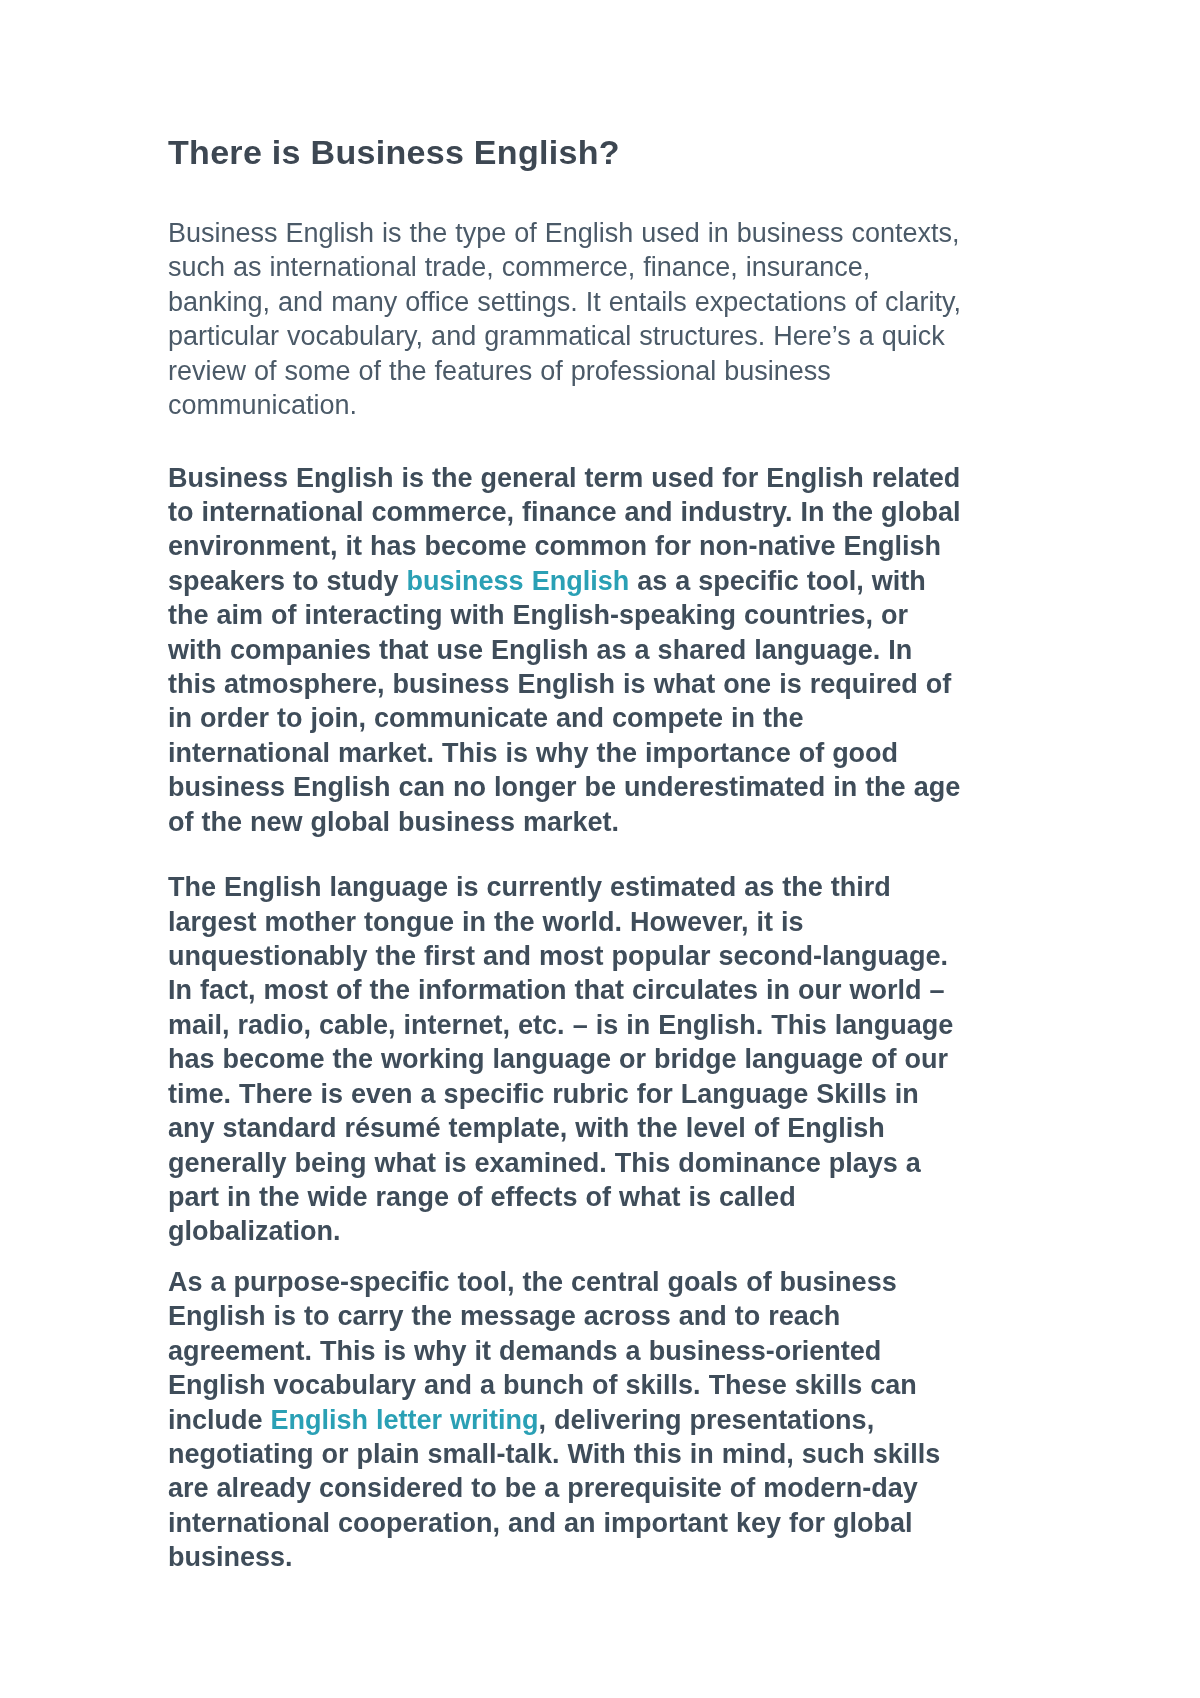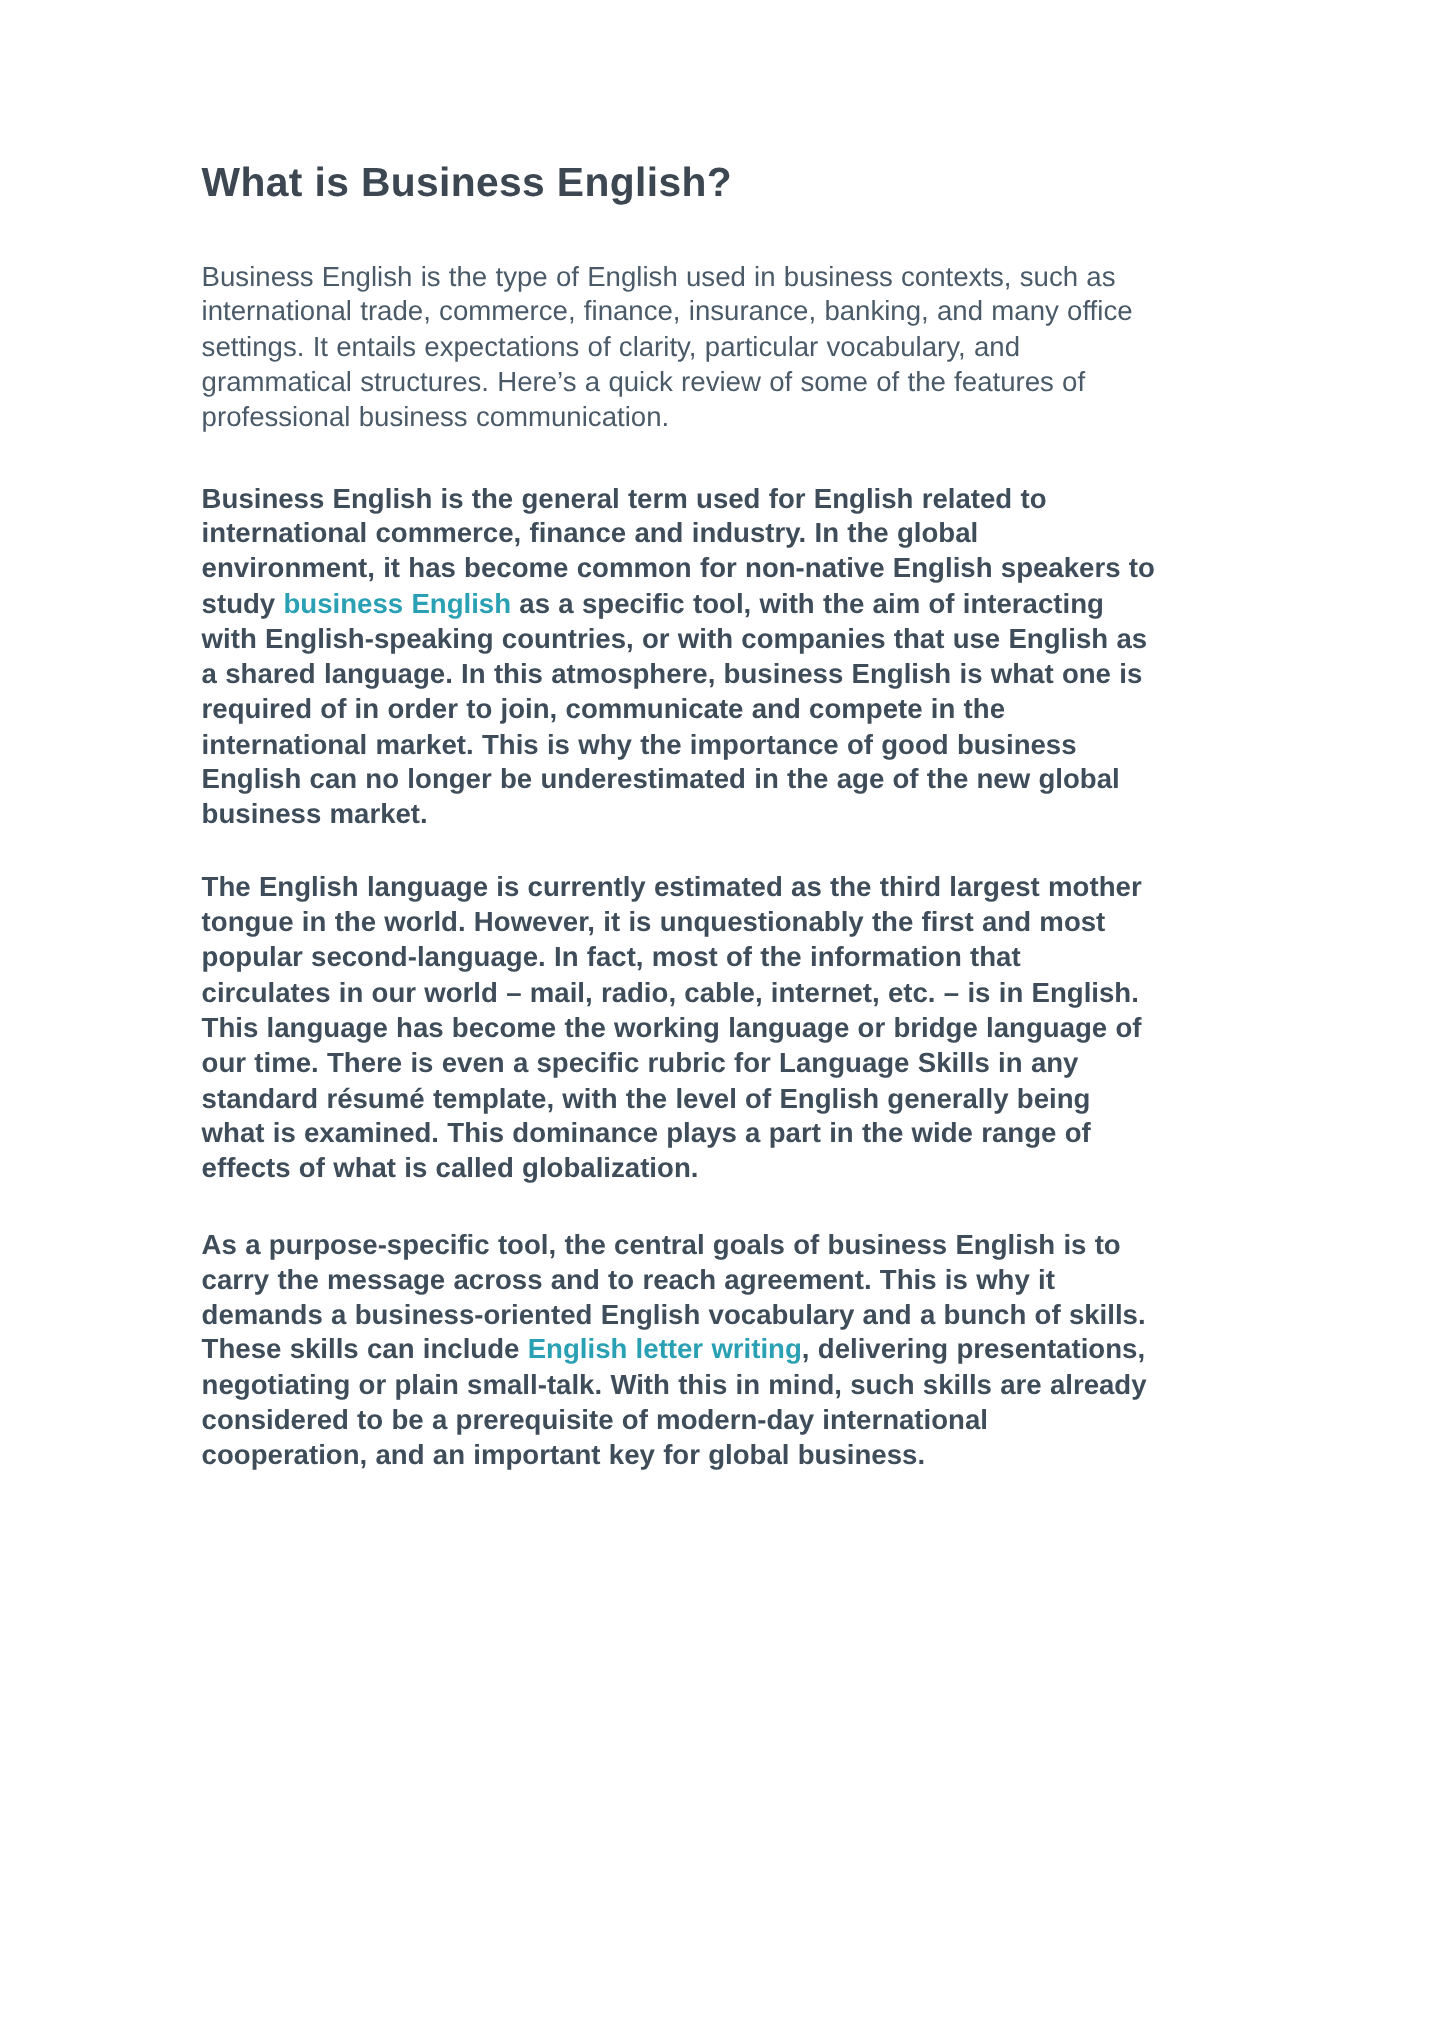--- a/index.html
+++ b/index.html
@@ -24,48 +24,48 @@
     font-size: 34px;
     font-weight: 700;
     letter-spacing: 0.3px;
     color: var(--heading-color, #3d4752);
     margin: 0 0 44px 0;
   }
   .article-body {
     max-width: 795px;
   }
   .para {
-    font-size: 23px;
+    font-size: 27px;
     line-height: 1.275;
     margin: 0 0 31px 0;
     word-spacing: 0.5px;
   }
   .para.intro {
     font-weight: 400;
     color: var(--intro-color, #4b5a68);
     margin-bottom: 38px;
   }
   .para.bold {
     font-weight: 700;
     color: var(--body-color, #3f4d5a);
   }
   .para.tight {
-    margin-bottom: 34px;
+    margin-bottom: 16px;
   }
   a.inline-link {
     color: var(--link-color, #2aa0b5);
     text-decoration: none;
     cursor: pointer;
     text-align: center;
   }
 </style>
 </head>
 <body>
 
 <div class="page">
-  <h1 class="page-title">What is Business English?</h1>
+  <h1 class="page-title">There is Business English?</h1>
   <div class="article-body" id="article-body">
       <p class="para intro"><span>Business English is the type of English used in business contexts, such as international trade, commerce, finance, insurance, banking, and many office settings. It entails expectations of clarity, particular vocabulary, and grammatical structures. Here’s a quick review of some of the features of professional business communication.</span></p>
       <p class="para bold"><span>Business English is the general term used for English related to international commerce, finance and industry. In the global environment, it has become common for non-native English speakers to study </span><a class="inline-link">business English</a><span> as a specific tool, with the aim of interacting with English-speaking countries, or with companies that use English as a shared language. In this atmosphere, business English is what one is required of in order to join, communicate and compete in the international market. This is why the importance of good business English can no longer be underestimated in the age of the new global business market.</span></p>
       <p class="para bold tight"><span>The English language is currently estimated as the third largest mother tongue in the world. However, it is unquestionably the first and most popular second-language. In fact, most of the information that circulates in our world – mail, radio, cable, internet, etc. – is in English. This language has become the working language or bridge language of our time. There is even a specific rubric for Language Skills in any standard résumé template, with the level of English generally being what is examined. This dominance plays a part in the wide range of effects of what is called globalization.</span></p>
       <p class="para bold"><span>As a purpose-specific tool, the central goals of business English is to carry the message across and to reach agreement. This is why it demands a business-oriented English vocabulary and a bunch of skills. These skills can include </span><a class="inline-link">English letter writing</a><span>, delivering presentations, negotiating or plain small-talk. With this in mind, such skills are already considered to be a prerequisite of modern-day international cooperation, and an important key for global business.</span></p>
     </div>
 </div>
 
 </body></html>

